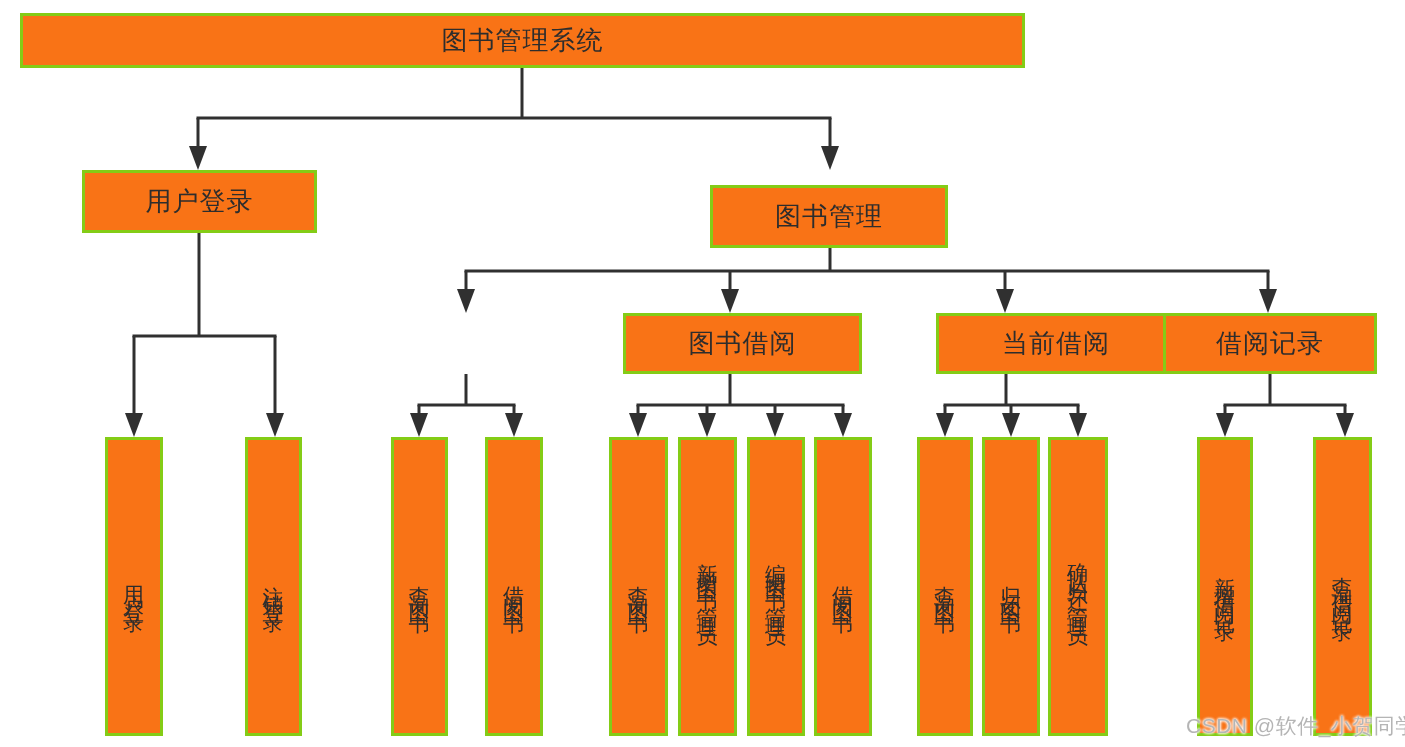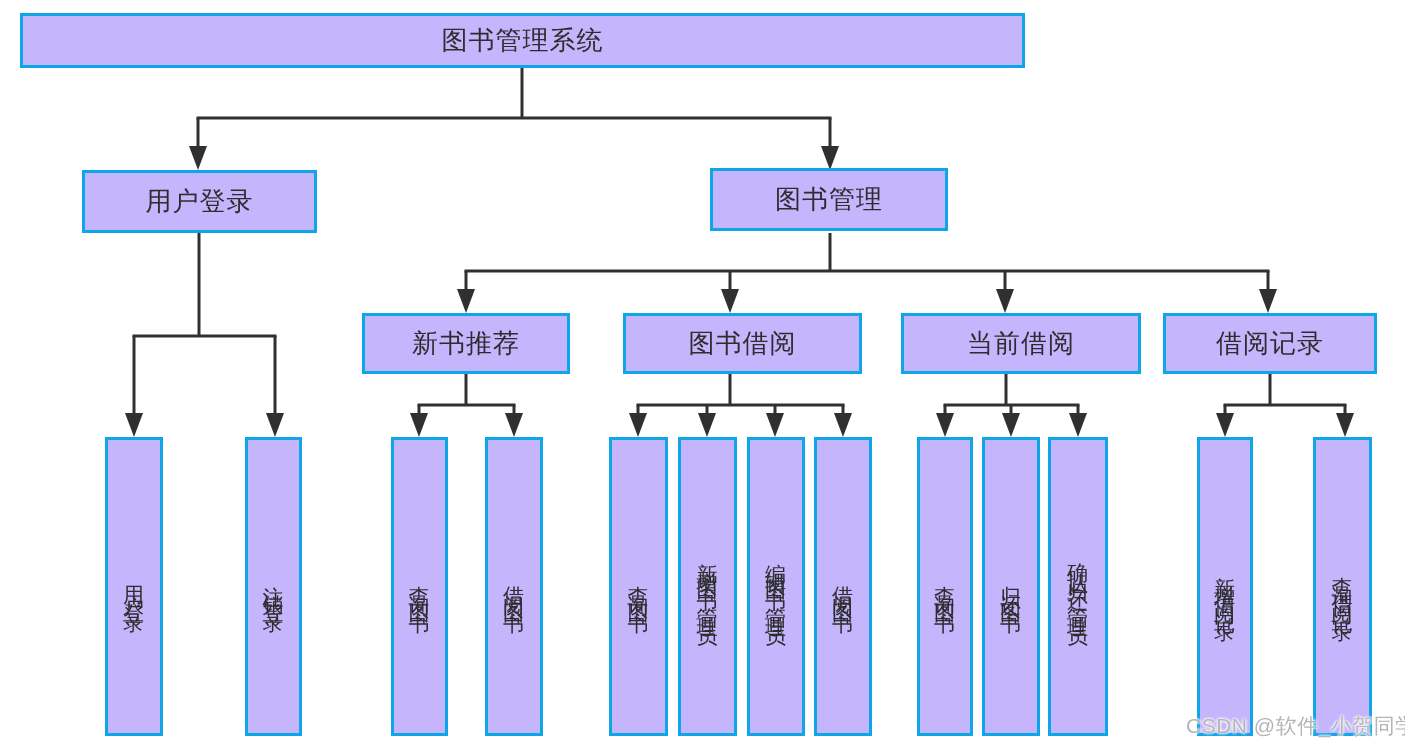--- a/index.html
+++ b/index.html
@@ -2,22 +2,22 @@
 <html><head>
 <meta charset="utf-8">
 <style>
   html,body{margin:0;padding:0;background:#fff;}
   .canvas{
     position:relative;width:1405px;height:747px;background:#ffffff;overflow:hidden;
     font-family:"Liberation Sans","DejaVu Sans",sans-serif;
   }
   .wires{position:absolute;left:0;top:0;width:1405px;height:747px;}
   .node{
-    position:absolute;box-sizing:border-box;background:#c4b5fd;
-    border:3px solid #0ea5e9;display:flex;align-items:center;justify-content:center;
+    position:absolute;box-sizing:border-box;background:#f97316;
+    border:3px solid #84cc16;display:flex;align-items:center;justify-content:center;
     color:#2d2d2d;
   }
   .h{font-size:26px;letter-spacing:1px;white-space:nowrap;}
   .v{writing-mode:vertical-rl;font-size:21px;letter-spacing:9px;line-height:1.1;}
   .watermark{
     position:absolute;left:1186px;top:712px;font-size:21px;letter-spacing:0.5px;
     color:#b5b5b5;white-space:nowrap;
     text-shadow:0 0 3px #fff,0 0 3px #fff,0 0 3px #fff;
   }
 </style>
@@ -84,25 +84,24 @@
     <line x1="1223.5" y1="405" x2="1346.5" y2="405"></line>
     <line x1="1225" y1="405" x2="1225" y2="416"></line>
     <line x1="1345" y1="405" x2="1345" y2="416"></line>
     <polygon points="1216,413 1234,413 1225,437" stroke="none"></polygon>
     <polygon points="1336,413 1354,413 1345,437" stroke="none"></polygon>
   </svg>
 
   <div class="node h" style="left:20px;top:13px;width:1005px;height:55px">图书管理系统</div>
 
   <div class="node h" style="left:82px;top:170px;width:235px;height:63px">用户登录</div>
-  <div class="node h" style="left:710px;top:168px;width:238px;height:63px">图书管理</div>
+  <div class="node h" style="left:710px;top:185px;width:238px;height:63px">图书管理</div>
 
-  <div class="node h" style="left:362px;top:313px;width:208px;height:61px">新书推荐</div>
   <div class="node h" style="left:623px;top:313px;width:239px;height:61px">图书借阅</div>
-  <div class="node h" style="left:901px;top:313px;width:240px;height:61px">当前借阅</div>
+  <div class="node h" style="left:936px;top:313px;width:240px;height:61px">当前借阅</div>
   <div class="node h" style="left:1163px;top:313px;width:214px;height:61px">借阅记录</div>
 
   <div class="node v" style="left:105px;top:437px;width:58px;height:299px">用户登录</div>
   <div class="node v" style="left:245px;top:437px;width:57px;height:299px">注销登录</div>
 
   <div class="node v" style="left:391px;top:437px;width:57px;height:299px">查询图书</div>
   <div class="node v" style="left:485px;top:437px;width:58px;height:299px">借阅图书</div>
 
   <div class="node v" style="left:609px;top:437px;width:59px;height:299px">查询图书</div>
   <div class="node v" style="left:678px;top:437px;width:59px;height:299px">新增图书（管理员）</div>

